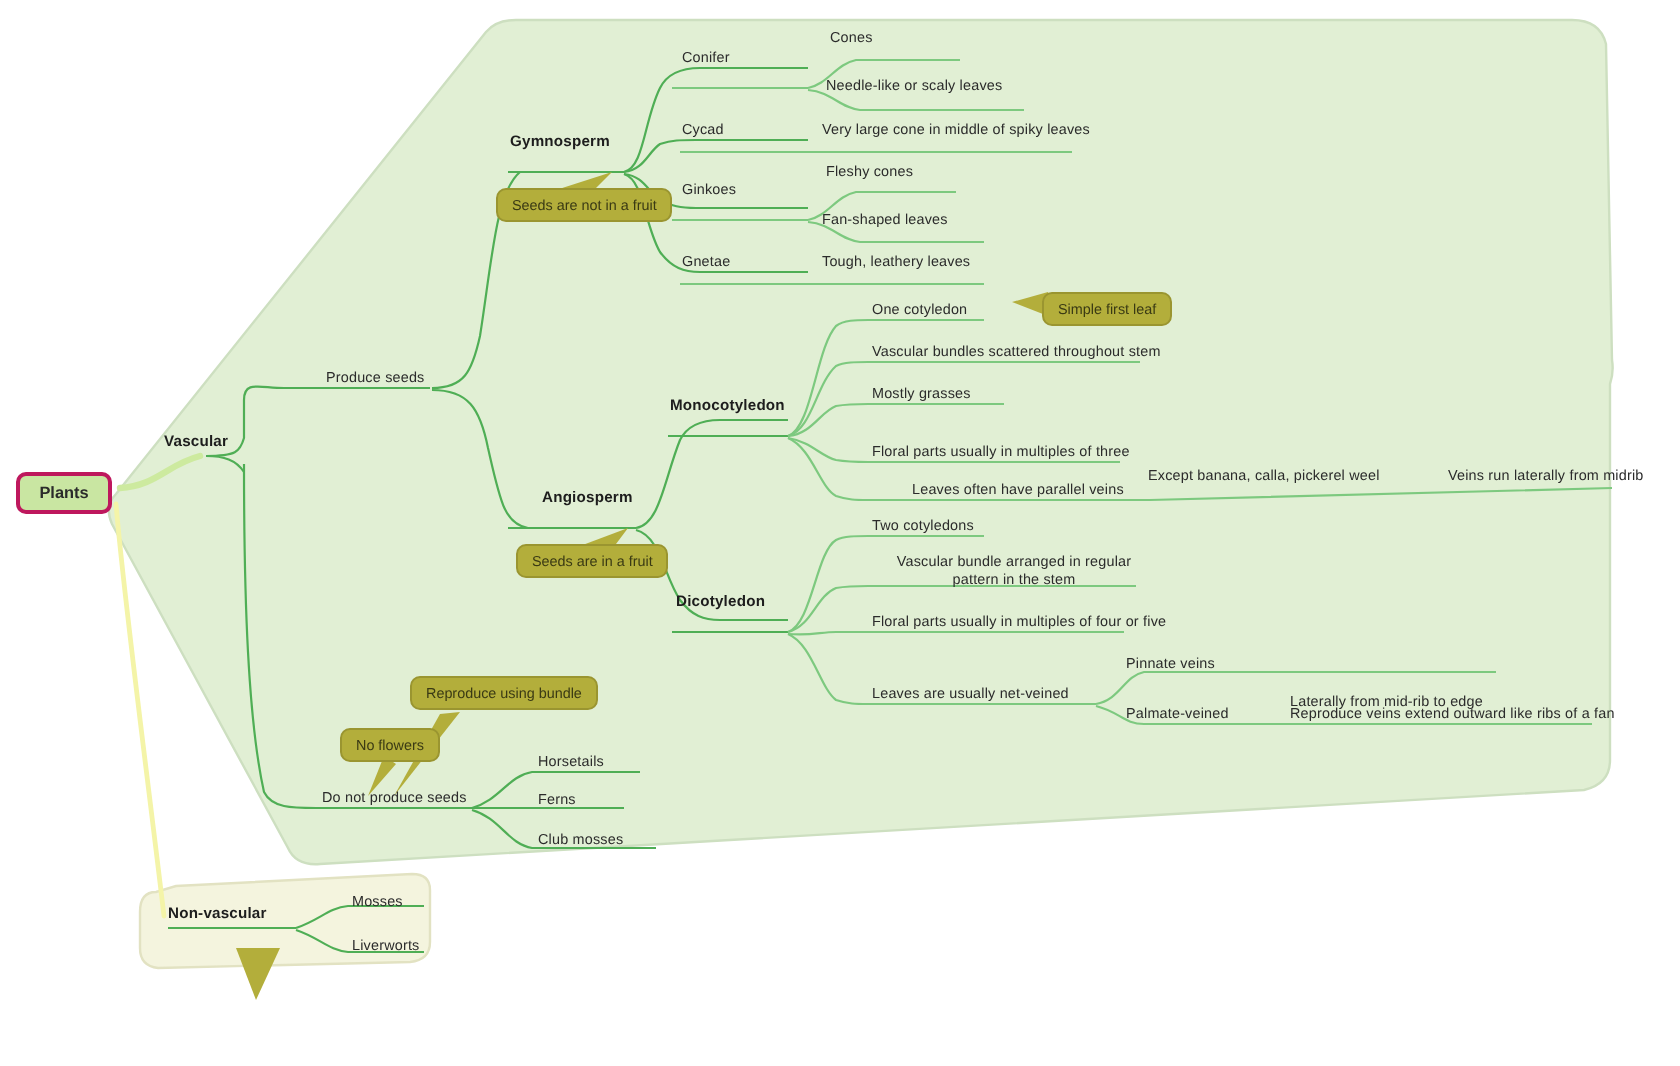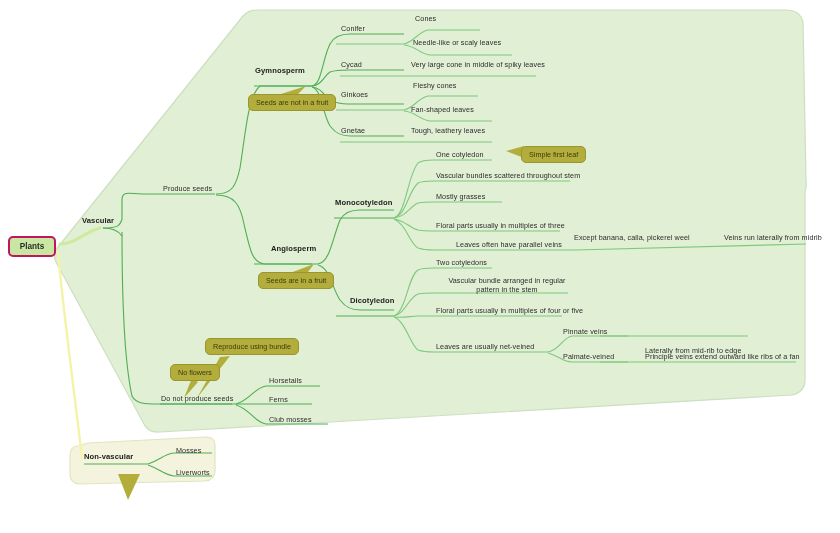--- a/index.html
+++ b/index.html
@@ -168,21 +168,21 @@
 
   <div class="root-node" style="left:8px; top:236px; width:48px;">Plants</div>
 
   <div class="lbl bold" style="left:82px; top:216px;">Vascular</div>
   <div class="lbl bold" style="left:84px; top:452px;">Non-vascular</div>
   <div class="lbl" style="left:163px; top:184px;">Produce seeds</div>
   <div class="lbl" style="left:161px; top:394px;">Do not produce seeds</div>
   <div class="lbl bold" style="left:255px; top:66px;">Gymnosperm</div>
   <div class="lbl bold" style="left:255px; top:244px;margin-left:16px;">Angiosperm</div>
   <div class="lbl bold" style="left:335px; top:198px;">Monocotyledon</div>
-  <div class="lbl bold" style="left:350px; top:296px;">Dicotyledon</div>
+  <div class="lbl bold" style="left:338px; top:296px;">Dicotyledon</div>
 
   <div class="lbl" style="left:341px; top:24px;">Conifer</div>
   <div class="lbl" style="left:415px; top:14px;">Cones</div>
   <div class="lbl" style="left:413px; top:38px;">Needle-like or scaly leaves</div>
 
   <div class="lbl" style="left:341px; top:60px;">Cycad</div>
   <div class="lbl" style="left:411px; top:60px;">Very large cone in middle of spiky leaves</div>
 
   <div class="lbl" style="left:341px; top:90px;">Ginkoes</div>
   <div class="lbl" style="left:413px; top:81px;">Fleshy cones</div>
@@ -200,21 +200,21 @@
   <div class="lbl" style="left:724px; top:233px;">Veins run laterally from midrib</div>
 
   <div class="lbl" style="left:436px; top:258px;">Two cotyledons</div>
   <div class="lbl wrap" style="left:436px; top:276px; width:142px; text-align:center;">Vascular bundle arranged in regular pattern in the stem</div>
   <div class="lbl" style="left:436px; top:306px;">Floral parts usually in multiples of four or five</div>
   <div class="lbl" style="left:436px; top:342px;">Leaves are usually net-veined</div>
 
   <div class="lbl" style="left:563px; top:327px;">Pinnate veins</div>
   <div class="lbl" style="left:645px; top:346px;">Laterally from mid-rib to edge</div>
   <div class="lbl" style="left:563px; top:352px;">Palmate-veined</div>
-  <div class="lbl" style="left:645px; top:352px;">Principle veins extend outward like ribs of a fan</div>
+  <div class="lbl" style="left:645px; top:352px;">Reproduce veins extend outward like ribs of a fan</div>
 
   <div class="lbl" style="left:269px; top:376px;">Horsetails</div>
   <div class="lbl" style="left:269px; top:395px;">Ferns</div>
   <div class="lbl" style="left:269px; top:415px;">Club mosses</div>
 
   <div class="lbl" style="left:176px; top:446px;">Mosses</div>
   <div class="lbl" style="left:176px; top:468px;">Liverworts</div>
 
   <div class="callout" style="left:248px; top:94px;">Seeds are not in a fruit</div>
   <div class="callout" style="left:258px; top:272px;">Seeds are in a fruit</div>

